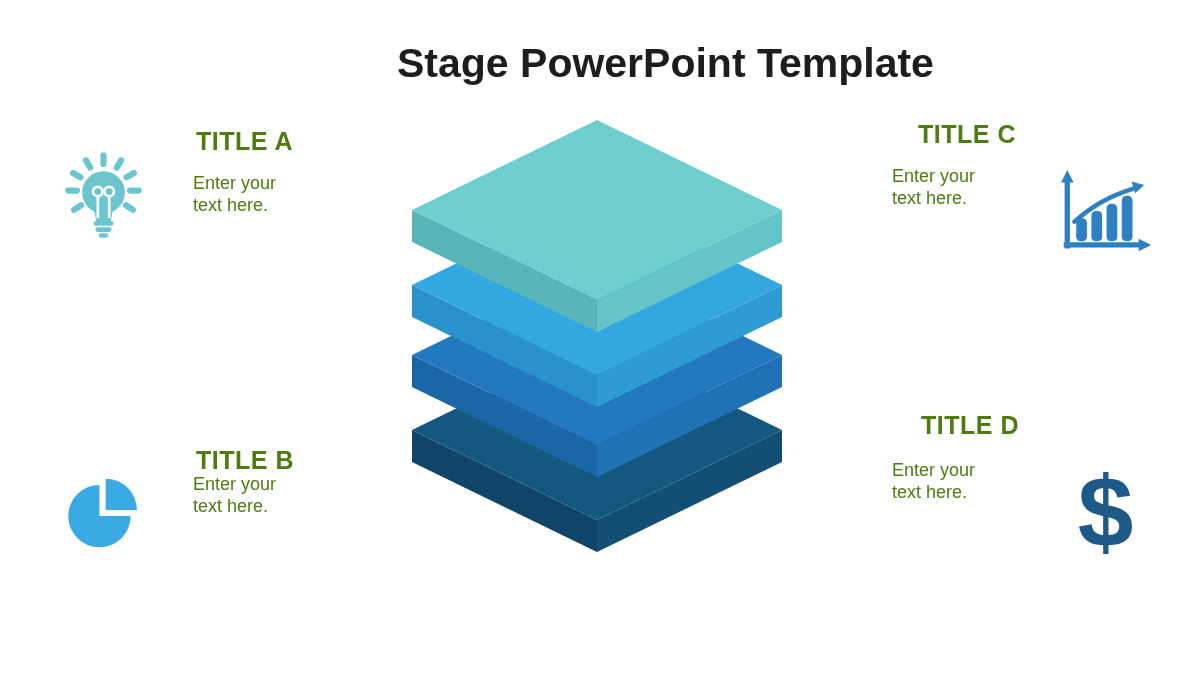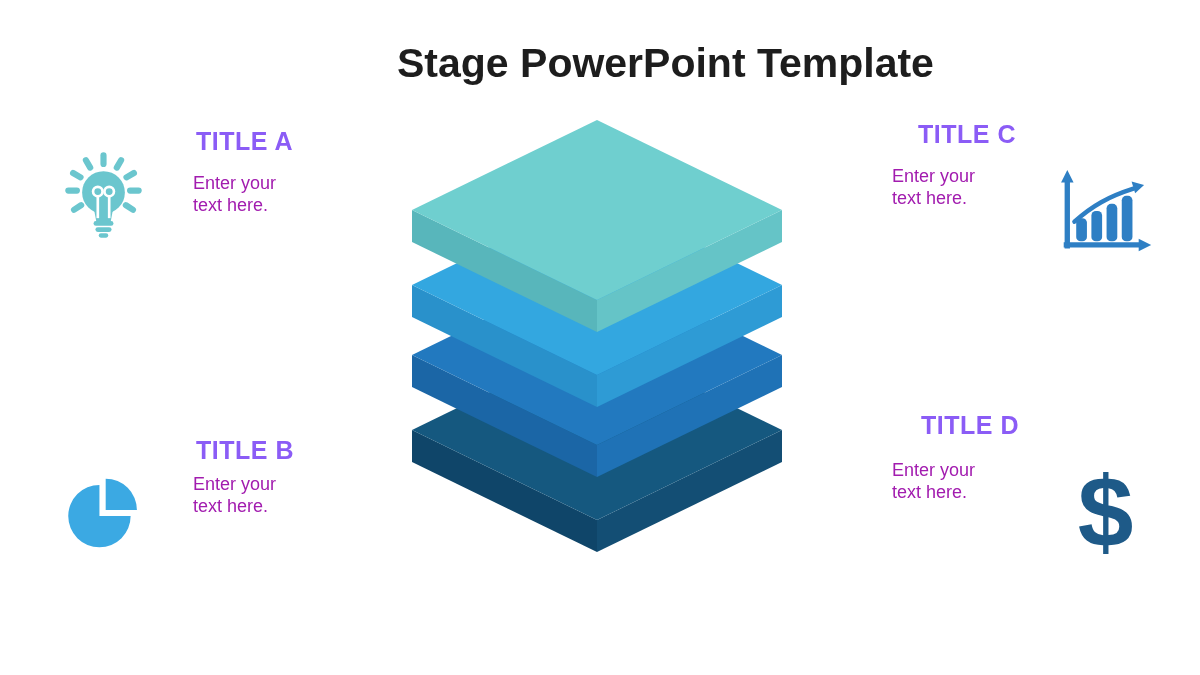--- a/index.html
+++ b/index.html
@@ -5,35 +5,35 @@
   html,body{margin:0;padding:0;background:#fff;}
   .slide{
     position:relative;width:1200px;height:637px;background:#ffffff;overflow:hidden;
     font-family:"Liberation Sans", sans-serif;
   }
   .main-title{
     position:absolute;left:397px;top:40px;font-size:41px;line-height:46px;
     font-weight:600;color:#1d1d1d;letter-spacing:0px;white-space:nowrap;
   }
   .item-title{
-    position:absolute;font-size:25px;line-height:26px;font-weight:600;color:#8b5cf6;
+    position:absolute;font-size:25px;line-height:26px;font-weight:600;color:#4d7c0f;
     letter-spacing:0.5px;white-space:nowrap;
   }
   .item-body{
-    position:absolute;font-size:18px;line-height:22px;font-weight:400;color:#a21caf;
+    position:absolute;font-size:18px;line-height:22px;font-weight:400;color:#4d7c0f;
     width:104px;
   }
   .icon-wrap{position:absolute;}
   .icon-wrap svg{display:block;}
   
   .title-a{left:196px;top:128px;}
   .body-a{left:193px;top:172px;}
   .icon-a{left:56px;top:152px;}
   
-  .title-b{left:196px;top:437px;}
+  .title-b{left:196px;top:447px;}
   .body-b{left:193px;top:473px;}
   .icon-b{left:60px;top:474px;}
   
   .title-c{left:918px;top:121px;}
   .body-c{left:892px;top:165px;}
   .icon-c{left:1053px;top:166px;}
   
   .title-d{left:921px;top:412px;}
   .body-d{left:892px;top:459px;}
   .icon-d{left:1058px;top:462px;width:95px;height:100px;line-height:100px;

